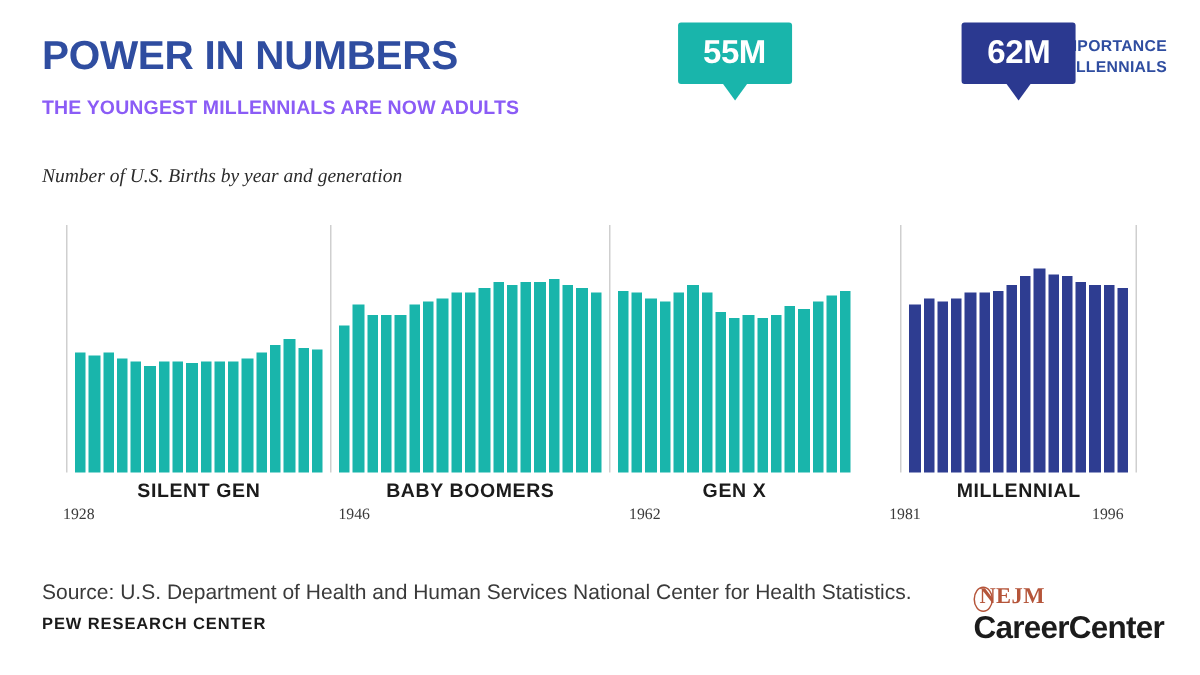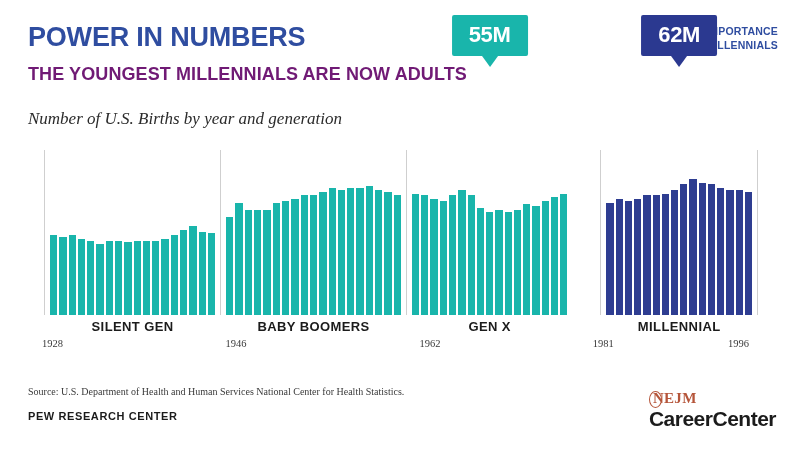--- a/index.html
+++ b/index.html
@@ -16,29 +16,29 @@
     font-size:27px;font-weight:bold;letter-spacing:-0.2px;
     color:#2f4da0;line-height:1;
   }
   .kicker{
     position:absolute;right:22px;top:24px;
     text-align:right;color:#2f4da0;
     font-size:10.5px;font-weight:bold;line-height:1.35;letter-spacing:0.2px;
   }
   .subtitle{
     position:absolute;left:28px;top:64px;
-    font-size:18px;font-weight:bold;color:#701a75;letter-spacing:0.1px;
+    font-size:13px;font-weight:bold;color:#8b5cf6;letter-spacing:0.1px;
   }
   .lede{
     position:absolute;left:28px;top:108px;
     font-size:11.5px;color:#2b2b2b;line-height:1.35;
   }
   .lede .it{
     display:block;font-family:"Liberation Serif", serif;
-    font-style:italic;font-size:17px;color:#2b2b2b;
+    font-style:italic;font-size:13px;color:#2b2b2b;
   }
 
   
   .chart{
     position:absolute;left:44px;top:150px;
     width:714px;height:165px;
   }
   .sections{
     position:absolute;left:0;top:0;width:100%;height:100%;
     display:flex;
@@ -91,22 +91,22 @@
   }
   .axis .yr{
     position:absolute;top:0;
     font-family:"Liberation Serif", serif;
     font-size:10.5px;color:#3a3a3a;
   }
 
   
   .source{
     position:absolute;left:28px;top:386px;
-    font-family:Liberation Serif, serif;
-    font-size:10px;color:#3a3a3a;
+    font-family:Liberation Sans, sans-serif;
+    font-size:14px;color:#3a3a3a;
   }
   .pew{
     position:absolute;left:28px;top:410px;
     font-size:11px;font-weight:bold;color:#1b1b1b;letter-spacing:0.6px;
   }
   .logo{
     position:absolute;right:24px;top:390px;
     text-align:left;line-height:1;
   }
   .logo .nejm{

